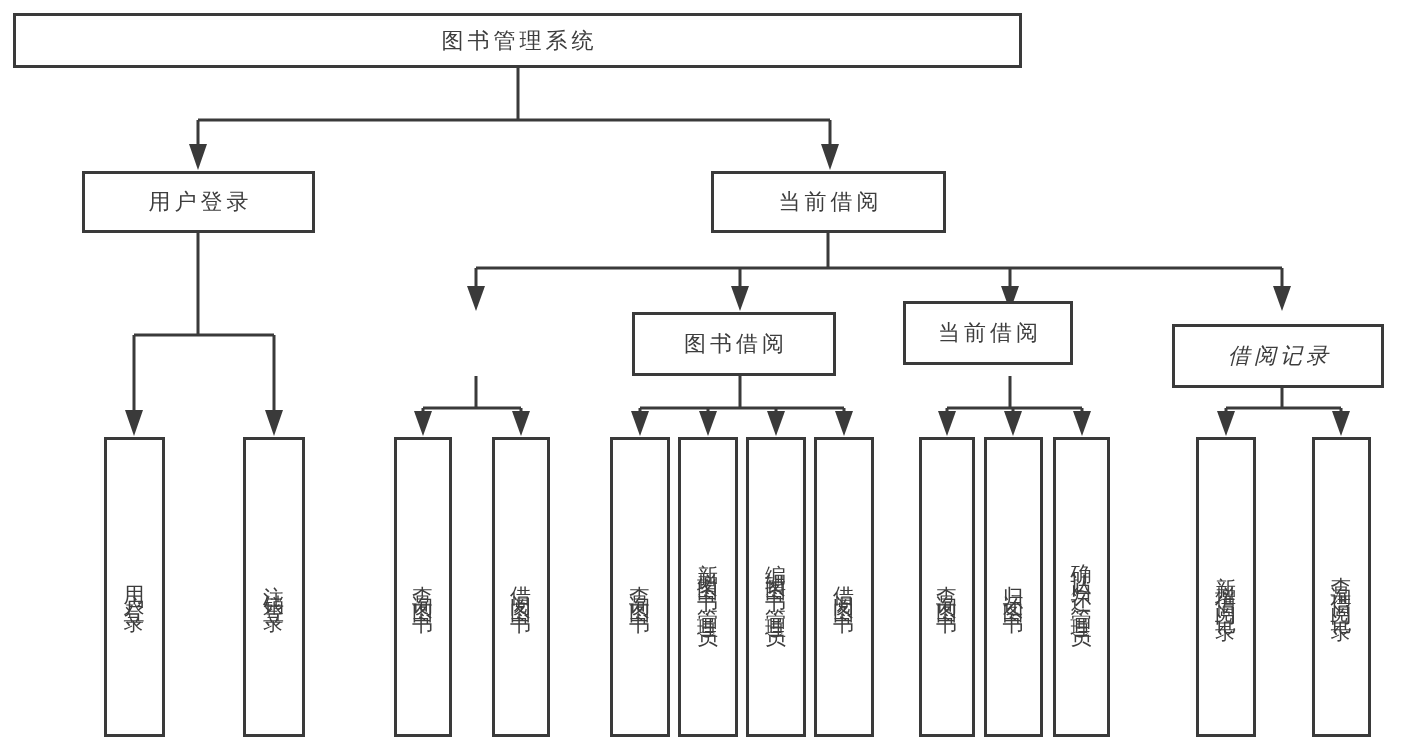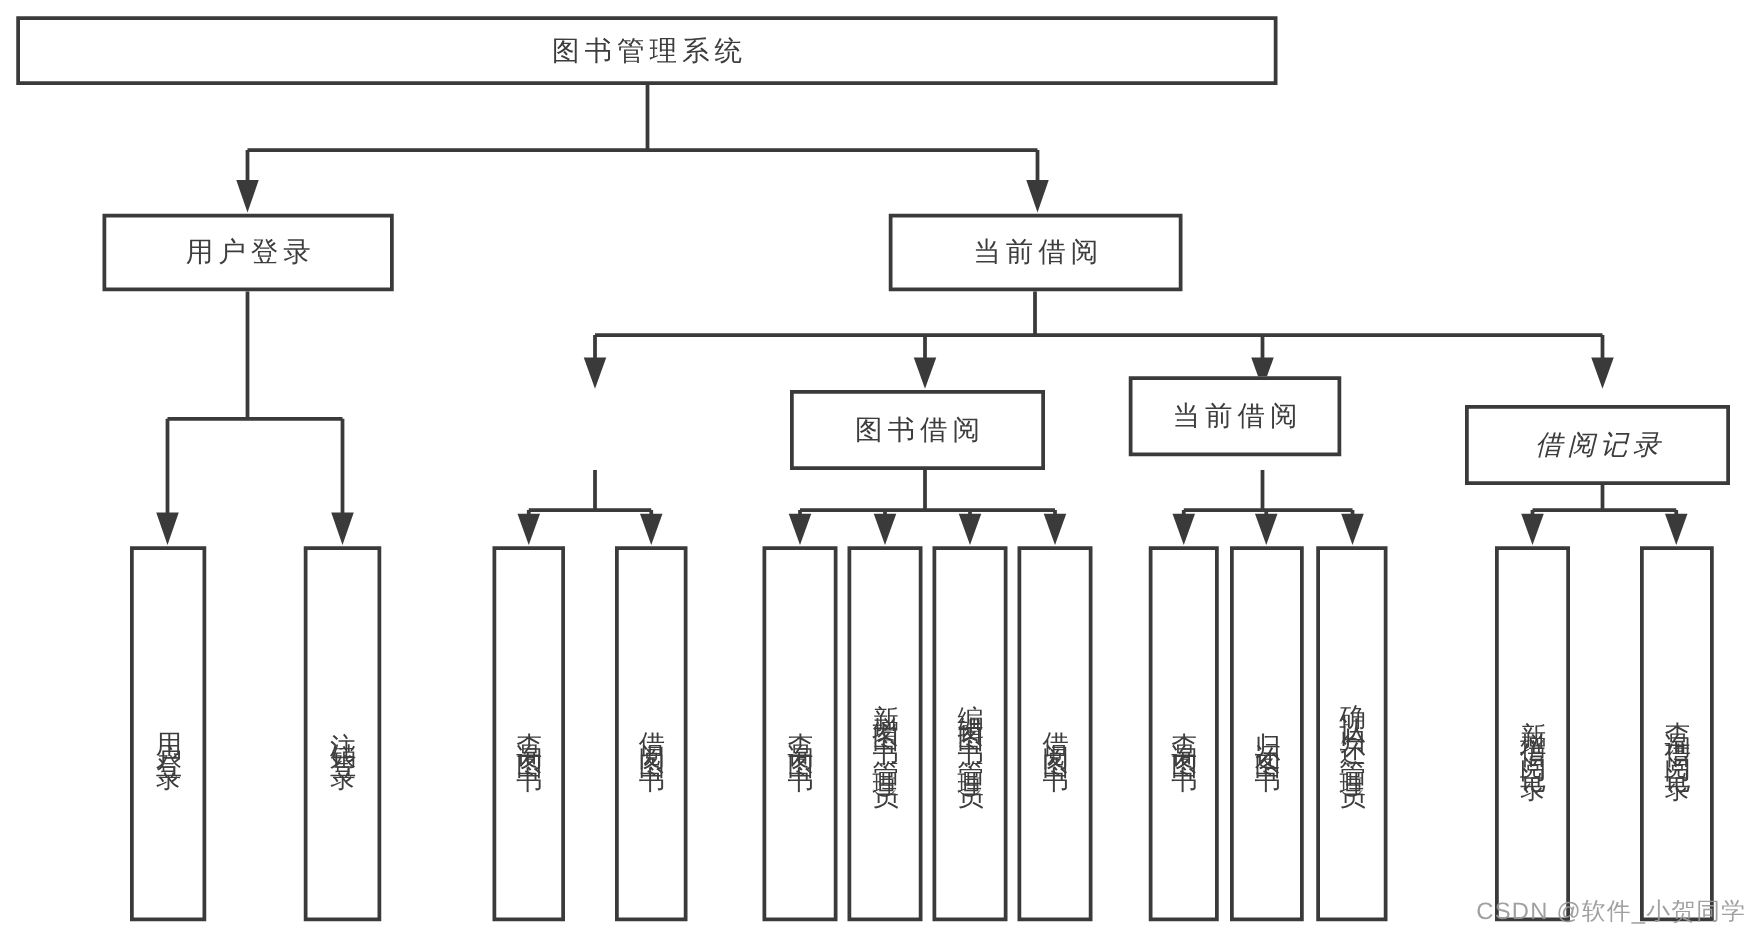--- a/index.html
+++ b/index.html
@@ -128,15 +128,14 @@
   <div class="node v" style="left:746px; top:437px; width:60px; height:300px;">编辑图书（管理员）</div>
   <div class="node v" style="left:814px; top:437px; width:60px; height:300px;">借阅图书</div>
 
   <div class="node v" style="left:919px; top:437px; width:56px; height:300px;">查询图书</div>
   <div class="node v" style="left:984px; top:437px; width:59px; height:300px;">归还图书</div>
   <div class="node v" style="left:1053px; top:437px; width:57px; height:300px;">确认归还（管理员）</div>
 
   <div class="node v" style="left:1196px; top:437px; width:60px; height:300px;">新增借阅记录</div>
   <div class="node v" style="left:1312px; top:437px; width:59px; height:300px;">查询借阅记录</div>
 
-  <div class="watermark">CSDN @软件_小贺同学</div>
 
 </div>
 
 </body></html>

